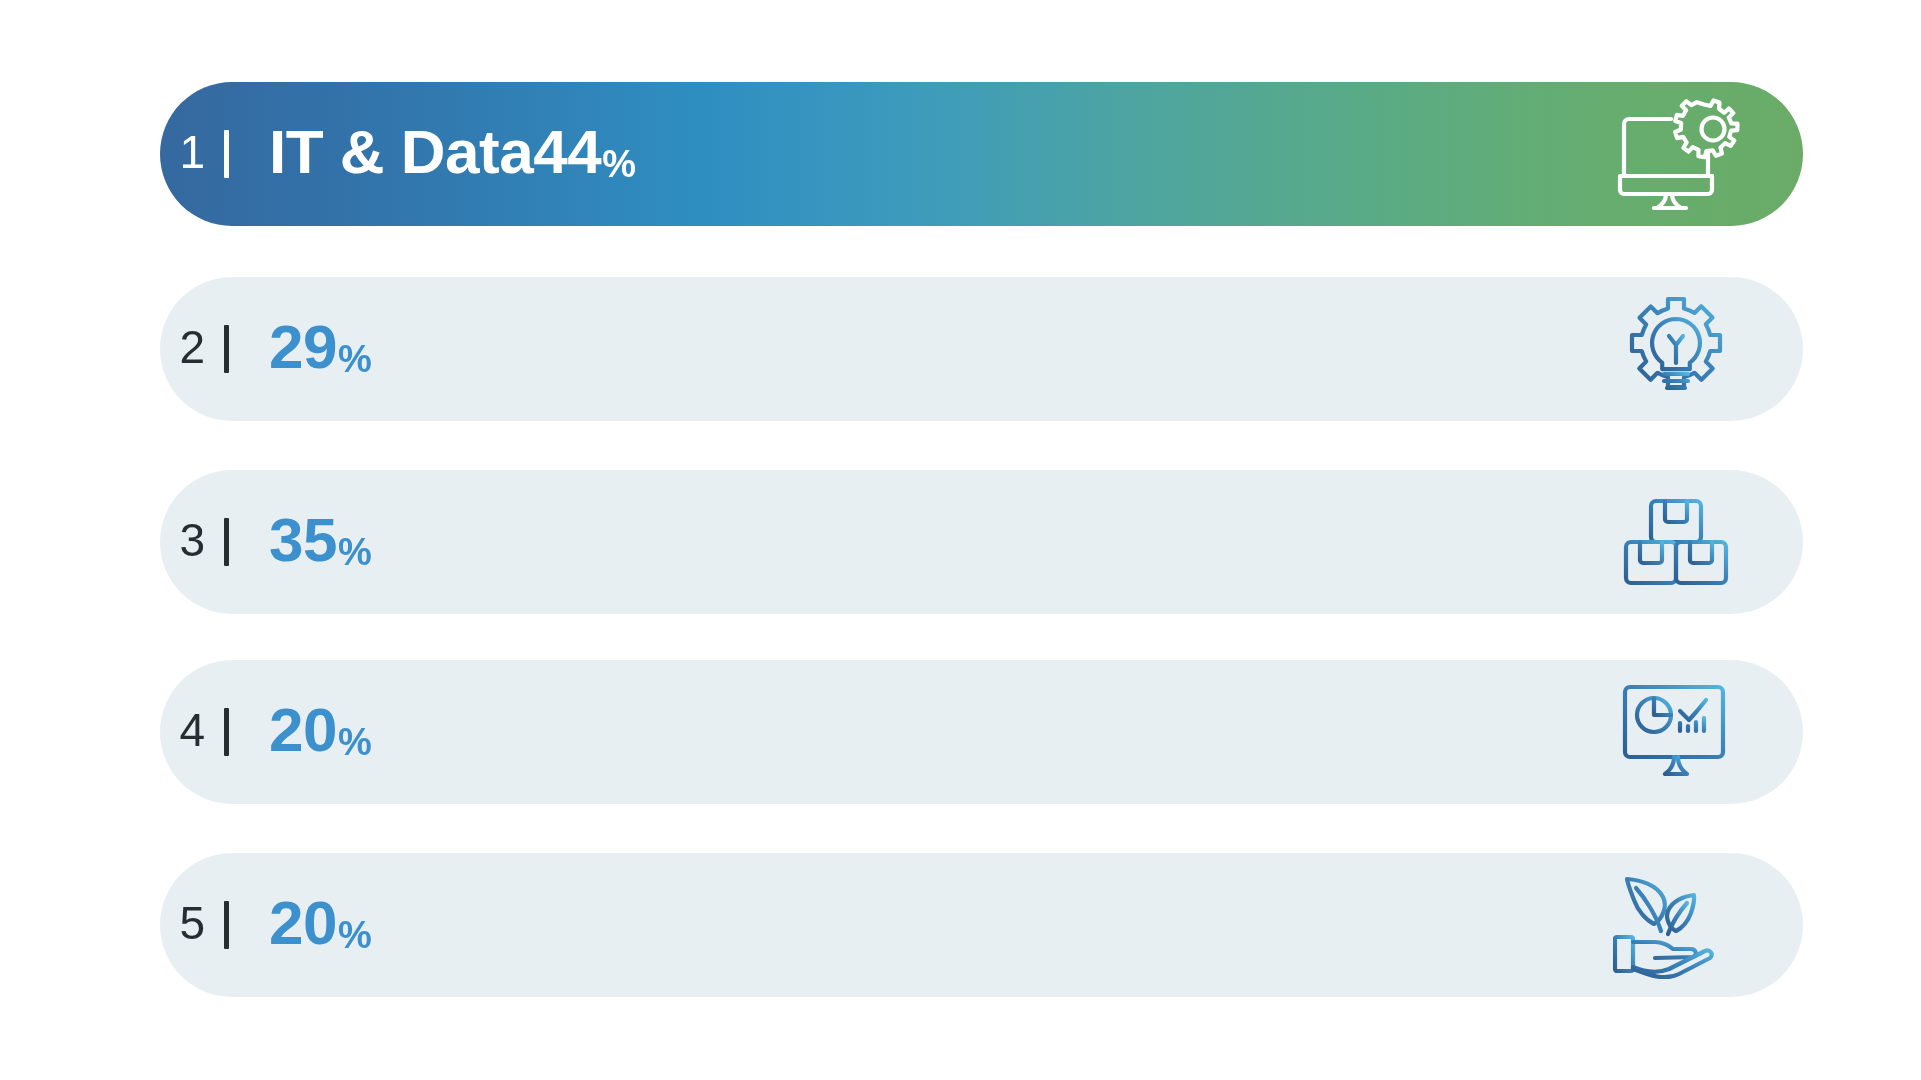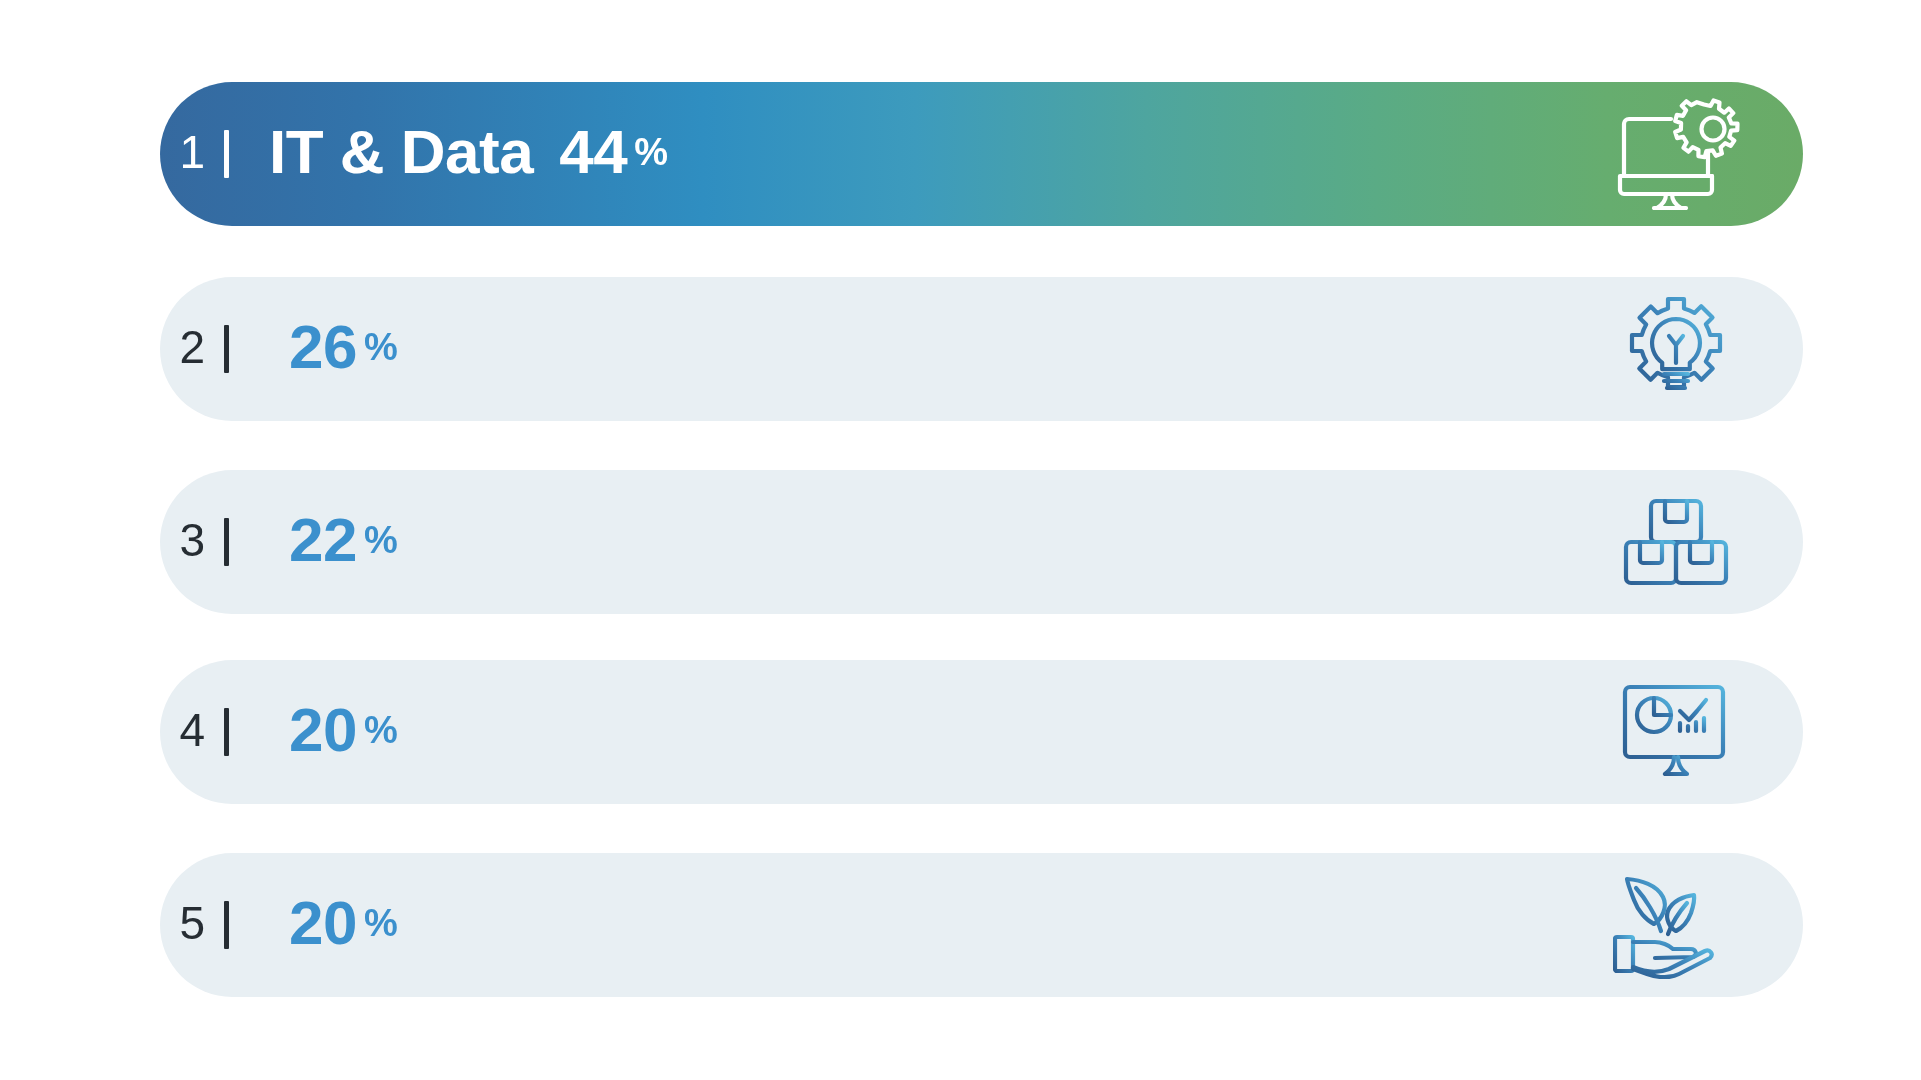--- a/index.html
+++ b/index.html
@@ -76,30 +76,30 @@
 
   .rank-label {
     flex: 1 1 auto;
     font-size: 62px;
     font-weight: bold;
     color: #3b90cd;
     white-space: nowrap;
     line-height: 1;
     letter-spacing: -0.5px;
     display: flex;
-    align-items: center;
-    gap: 6px;
+    align-items: flex-end;
+    gap: 0;
     padding-bottom: 4px;
   }
 
   .featured .rank-label { color: #ffffff; }
 
   .rank-name { }
 
-  .rank-value { margin-left: 20px; }
+  .rank-value { }
 
   .rank-pct {
     font-size: 38px;
     font-weight: bold;
     margin-left: 1px;
   }
 
   .rank-icon {
     flex: 0 0 auto;
     width: 150px;
@@ -138,21 +138,21 @@
         <path d="M92 6.5l6.5 1.5 3-5.5 6 2-.5 6.2 5.3 4 4.6-4.2 4.4 4.6-4.5 4.3 2.5 6 6.2.3-.2 6.4-6.2.6-1.8 6.1 5 3.8-3.6 5.3-5.6-2.7-4.6 4.4 1.4 6-6 2.2-3.2-5.4-6.4.8-1.6 6-6.3-1.1.1-6.2-5.8-2.8-4.2 4.6-5-3.9 3.1-5.4-3.4-5.5-6.1 1.2-1.9-6.1 5.7-2.5.2-6.4-5.9-2 1.6-6.2 6.2.9 3.1-5.6-4.3-4.5 4.6-4.4 4.9 3.9 5.6-3z"></path>
         <circle cx="101" cy="31" r="11.5"></circle>
       </svg>
     </div>
   </div>
 
   <div class="rank-row row-2">
     <div class="rank-num">2</div>
     <div class="rank-divider"></div>
     <div class="rank-label">
-      <span class="rank-value">26</span>
+      <span class="rank-value">29</span>
       <span class="rank-pct">%</span>
     </div>
     <div class="rank-icon">
       <svg width="112" height="112" viewBox="0 0 112 112" fill="none" stroke-width="4.2" stroke-linecap="round" stroke-linejoin="round">
         <defs>
           <linearGradient id="grad2" x1="0" y1="1" x2="1" y2="0">
             <stop offset="0" stop-color="#2d5f92"></stop>
             <stop offset="0.55" stop-color="#3b82b8"></stop>
             <stop offset="1" stop-color="#55b4dd"></stop>
           </linearGradient>
@@ -164,21 +164,21 @@
           <path d="M44 81h24M44 88h24M47 95h18"></path>
         </g>
       </svg>
     </div>
   </div>
 
   <div class="rank-row row-3">
     <div class="rank-num">3</div>
     <div class="rank-divider"></div>
     <div class="rank-label">
-      <span class="rank-value">22</span>
+      <span class="rank-value">35</span>
       <span class="rank-pct">%</span>
     </div>
     <div class="rank-icon">
       <svg width="112" height="104" viewBox="0 0 112 104" fill="none" stroke-width="4.2" stroke-linecap="round" stroke-linejoin="round">
         <defs>
           <linearGradient id="grad3" x1="0" y1="1" x2="1" y2="0">
             <stop offset="0" stop-color="#2d5f92"></stop>
             <stop offset="0.55" stop-color="#3b82b8"></stop>
             <stop offset="1" stop-color="#55b4dd"></stop>
           </linearGradient>

